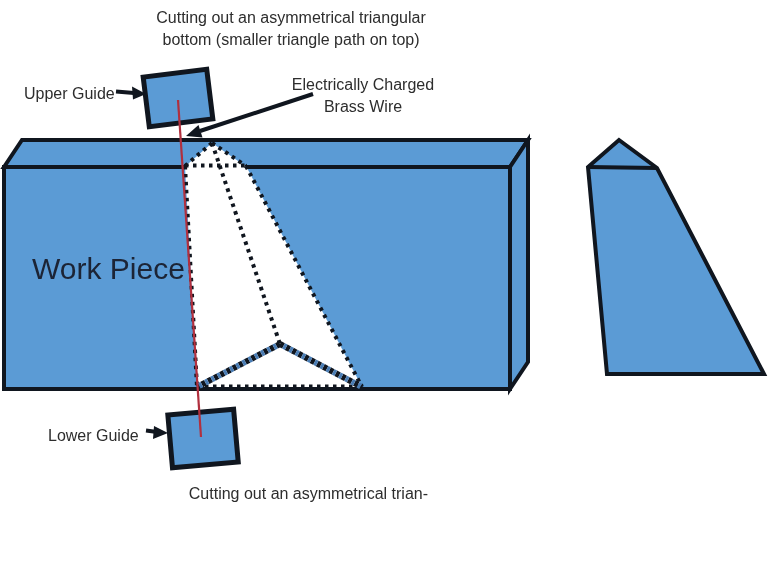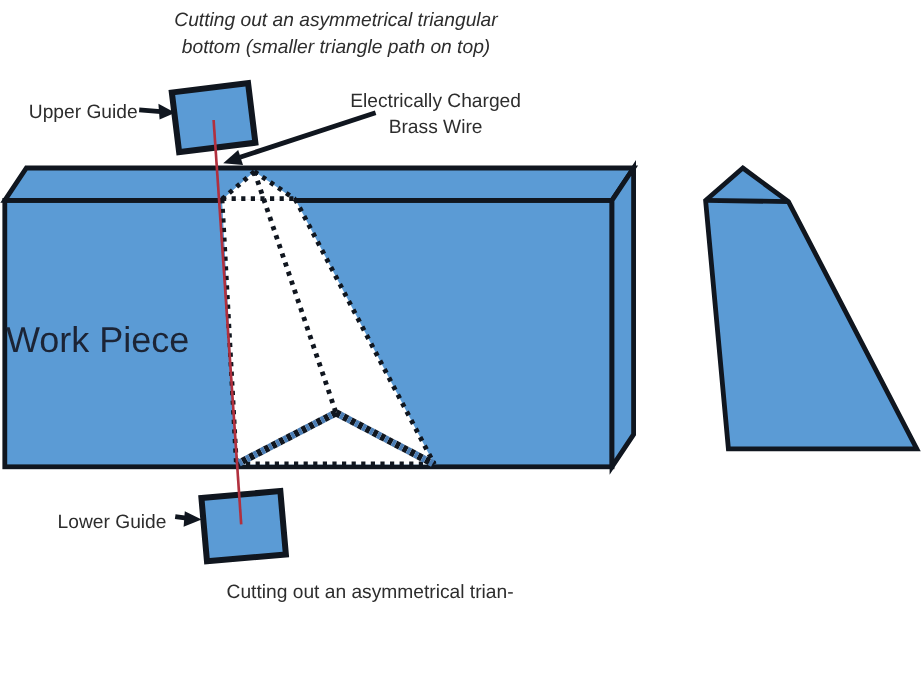--- a/index.html
+++ b/index.html
@@ -27,24 +27,24 @@
   
   .lbl {
     position: absolute;
     z-index: 2;
     color: var(--caption-text);
     font-size: 16px;
     line-height: 21px;
     white-space: nowrap;
   }
   .caption { text-align: center; white-space: normal; }
-  #top-caption     { left: 100px; top: 7px;  width: 360px; line-height: 22px; font-style: italic; }
+  #top-caption     { left: 111px; top: 7px;  width: 360px; line-height: 22px; }
   #upper-guide-lbl { left: 24px;  top: 83px; }
   #wire-lbl        { left: 283px; top: 74px; width: 160px; line-height: 22px; }
-  #workpiece-lbl   { left: 5px;  top: 252px; font-size: 30px; line-height: 34px; color: var(--workpiece-text); margin-top: 15px; }
+  #workpiece-lbl   { left: 32px;  top: 252px; font-size: 30px; line-height: 34px; color: var(--workpiece-text); }
   #lower-guide-lbl { left: 48px;  top: 425px; }
   #bottom-caption  { left: 108px; top: 482px; width: 320px; line-height: 23px; text-align: right; }
 </style>
 </head>
 <body>
 
 <div id="stage" style="--background: #ffffff; --shape-fill: #5b9bd5; --outline: #10161f; --cut-fill: #ffffff; --dot-blue: #4a7db5; --wire-red: #b1303e; --caption-text: #2d2d2d; --workpiece-text: #1c2435;">
 
   <svg id="diagram-svg" width="768" height="569" viewBox="0 0 768 569">
 

